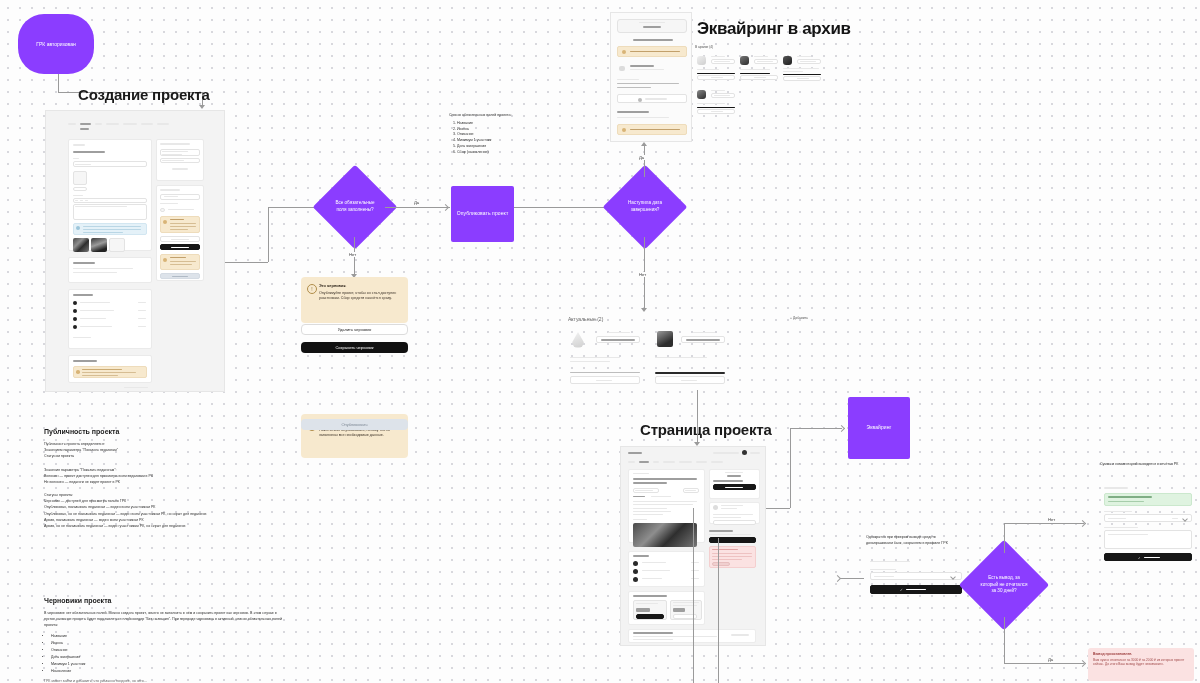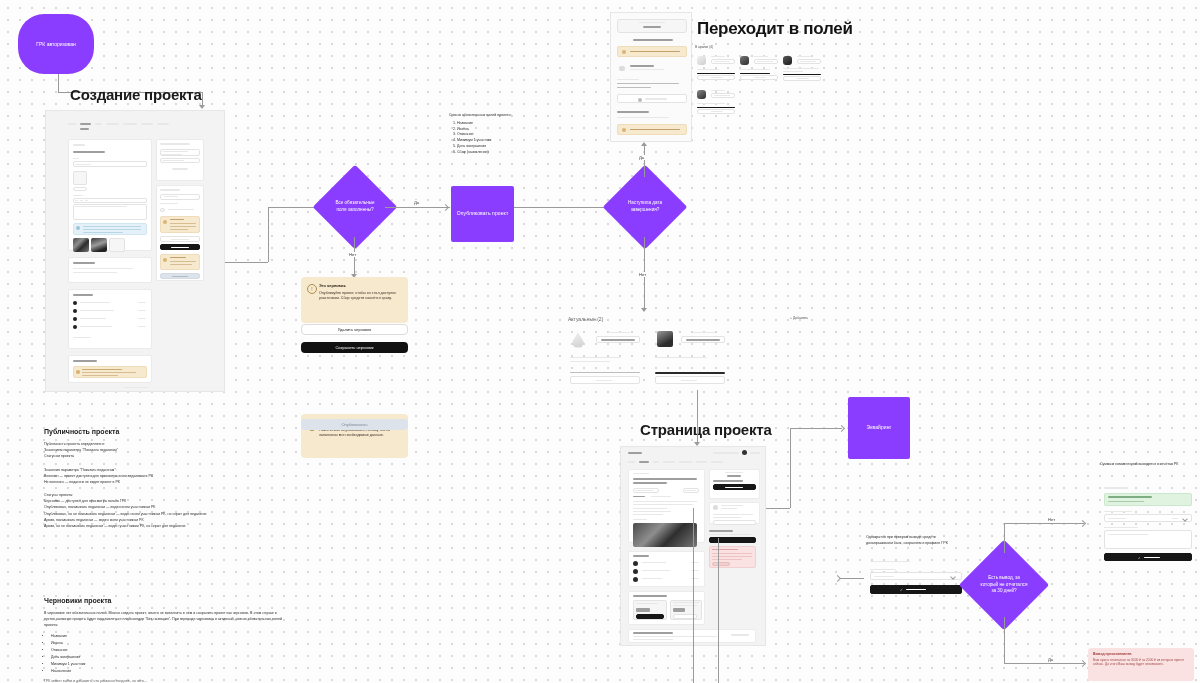--- a/index.html
+++ b/index.html
@@ -97,21 +97,21 @@
 
 <div class="abs purple-round" style="left:18px;top:14px;width:76px;height:60px;">
   <span>ГРК авторизован</span>
 </div>
 
 <div class="ln v abs" style="left:58px;top:74px;height:18px;"></div>
 <div class="ln h abs" style="left:58px;top:92px;width:145px;"></div>
 <div class="ln v abs" style="left:202px;top:92px;height:14px;"></div>
 <div class="arrow-d abs" style="left:199px;top:105px;"></div>
 
-<div class="abs heading" style="left:70px;top:86px;">Создание проекта</div>
+<div class="abs heading" style="left:78px;top:86px;">Создание проекта</div>
 
 <div class="mock" style="left:45px;top:110px;width:180px;height:282px;">
 
   <div class="bar lt" style="left:22px;top:12px;width:8px;height:2px;"></div>
   <div class="bar dk" style="left:34px;top:12px;width:11px;height:2px;"></div>
   <div class="bar lt" style="left:49px;top:12px;width:7px;height:2px;"></div>
   <div class="bar lt" style="left:60px;top:12px;width:13px;height:2px;"></div>
   <div class="bar lt" style="left:77px;top:12px;width:14px;height:2px;"></div>
   <div class="bar lt" style="left:95px;top:12px;width:12px;height:2px;"></div>
   <div class="bar lt" style="left:111px;top:12px;width:12px;height:2px;"></div>
@@ -304,21 +304,21 @@
   <div class="bar lt" style="left:34px;top:85px;width:22px;height:1.5px;"></div>
 
   <div class="bar dk" style="left:6px;top:98px;width:32px;height:2.2px;"></div>
   <div class="bar lt" style="left:6px;top:104px;width:52px;height:1.3px;"></div>
 
   <div class="box amber" style="left:6px;top:111px;width:70px;height:11px;"></div>
   <div class="bar" style="left:11px;top:114.5px;width:4px;height:4px;border-radius:50%;background:#d8b477;"></div>
   <div class="bar" style="left:19px;top:115.5px;width:50px;height:1.6px;background:#c2a06b;"></div>
 </div>
 
-<div class="abs heading-lg" style="left:697px;top:19px;">Переходит в полей</div>
+<div class="abs heading-lg" style="left:697px;top:19px;">Эквайринг в архив</div>
 
 <div class="abs txt-xxs" style="left:695px;top:45px;font-size:3.2px;color:#555;">В архиве (4)</div>
 
 <div class="acard" style="left:695px;top:54px;width:40px;height:26px;">
   <div class="ico-sq" style="left:2px;top:2px;width:9px;height:9px;background:linear-gradient(145deg,#efefef,#cfcfcf);"></div>
   <div class="bar lt" style="position:absolute;left:16px;top:2px;width:14px;height:1.2px;"></div>
   <div class="box" style="left:16px;top:5px;width:24px;height:5px;"></div>
   <div class="bar lt" style="position:absolute;left:19px;top:7px;width:16px;height:1.2px;"></div>
   <div class="bar lt" style="position:absolute;left:2px;top:15px;width:22px;height:1.3px;"></div>
   <div class="bar bk" style="position:absolute;left:2px;top:19px;width:38px;height:1.2px;"></div>

